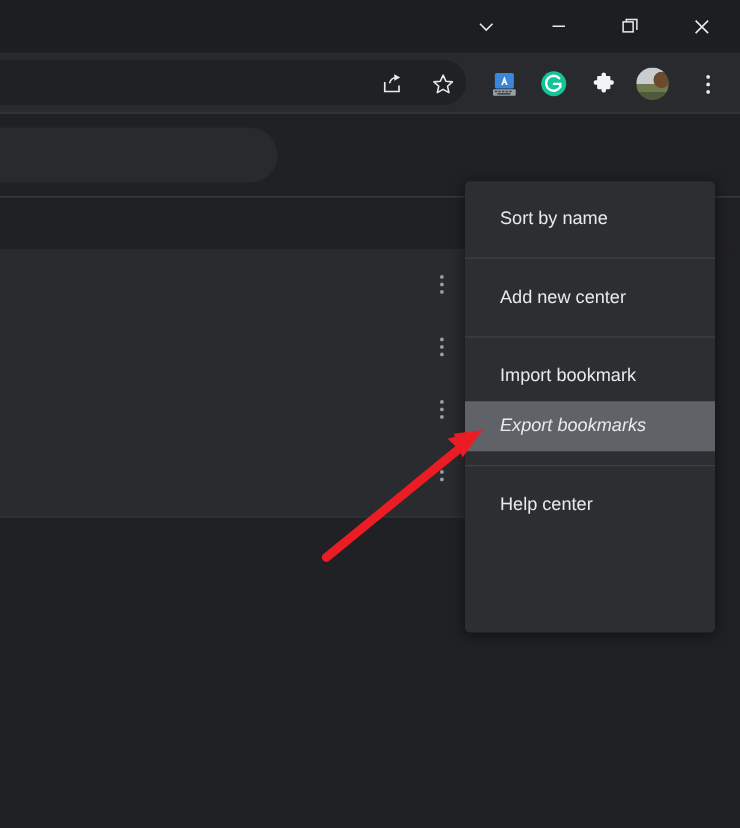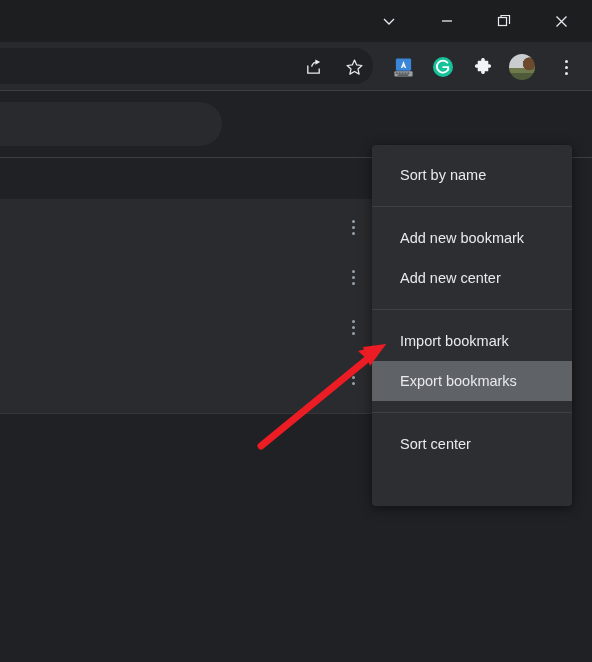--- a/index.html
+++ b/index.html
@@ -96,21 +96,21 @@
     border-radius: 4px;
     box-shadow: 0 2px 12px rgba(0,0,0,0.55);
     overflow: hidden;
     margin-top: 40px;
   }
   .menu-item {
     position: relative; height: 40px; line-height: 40px;
     padding-left: 28px;
     color: #e8eaed; font-size: 14.5px; white-space: nowrap;
   }
-  .menu-item.highlight { background: #5f6368; }
+  .menu-item.highlight { background: #5f6368; font-style: italic; }
   .menu-sep { height: 1px; background: #3f4042; margin: 0; }
   .menu-pad-top { height: 10px; }
   .menu-pad { height: 11px; }
 
   
   .arrow { position: absolute; left: 0; top: 0; width: 592px; height: 662px; pointer-events: none; }
 </style>
 </head>
 <body>
 
@@ -228,31 +228,30 @@
         <i></i>
       </div>
   </div>
 
   <div class="menu">
     <div class="menu-pad-top"></div>
     <div class="menu-item">Sort by name</div>
     <div class="menu-pad"></div>
     <div class="menu-sep"></div>
     <div class="menu-pad"></div>
-    <div class="menu-item">Add new bookmark</div>
     <div class="menu-item">Add new center</div>
     <div class="menu-pad"></div>
     <div class="menu-sep"></div>
     <div class="menu-pad"></div>
     <div class="menu-item">Import bookmark</div>
     <div class="menu-item highlight">Export bookmarks</div>
     <div class="menu-pad"></div>
     <div class="menu-sep"></div>
     <div class="menu-pad"></div>
-    <div class="menu-item">Sort center</div>
+    <div class="menu-item">Help center</div>
   </div>
 
   <svg class="arrow" viewBox="0 0 592 662">
     <line x1="261" y1="446" x2="371" y2="356" stroke="#ec1c24" stroke-width="7" stroke-linecap="round"></line>
     <path d="M386 344 L358 351 L371 363 Z" fill="#ec1c24"></path>
     <path d="M386 344 L363 347 L370 366 Z" fill="#ec1c24"></path>
   </svg>
 
 </div>
 

